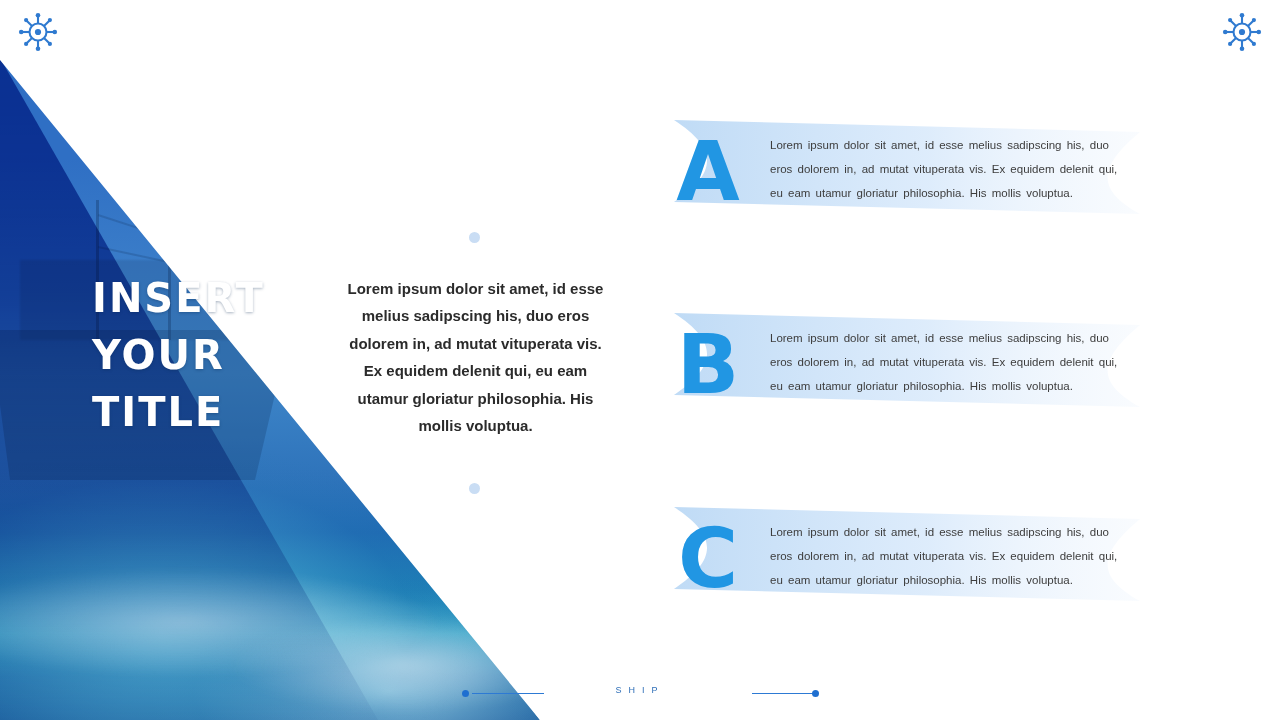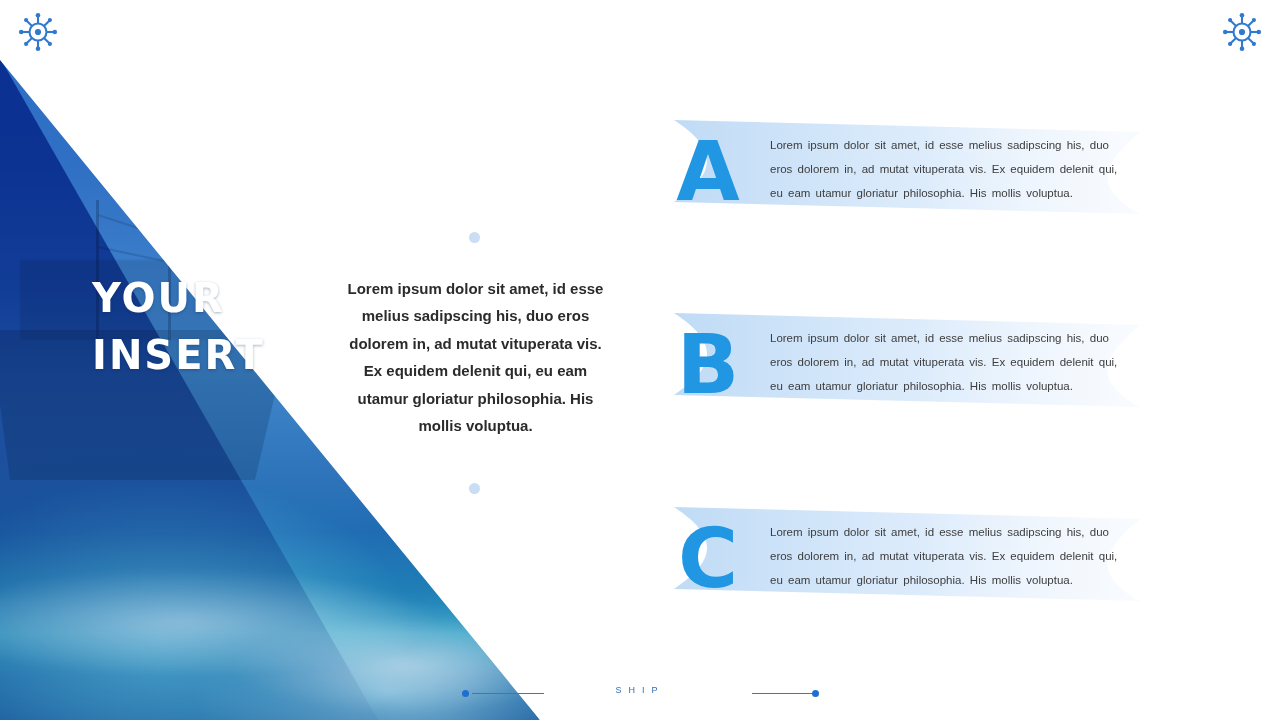--- a/index.html
+++ b/index.html
@@ -282,22 +282,23 @@
     <div class="rig" style="left:98px; top:246px; width:160px; transform:rotate(12deg);"></div>
     <div class="rig" style="left:170px; top:232px; width:90px; transform:rotate(-14deg);"></div>
     <div class="wave-foam"></div>
     <div class="wave-foam2"></div>
     <div class="blue-overlay"></div>
   </div>
 
   <div class="white-diag"></div>
 
   <div class="title-block">
+    <span class="tline">INSERT</span>
     <span class="tline">YOUR</span>
-    <span class="tline">INSERT</span>
+    <span class="tline">TITLE</span>
   </div>
 
 
   <div class="dot-sm top"></div>
   <div class="center-col">
     <p>Lorem ipsum dolor sit amet, id esse melius sadipscing his, duo eros dolorem in, ad mutat vituperata vis. Ex equidem delenit qui, eu eam utamur gloriatur philosophia. His mollis voluptua.</p>
   </div>
   <div class="dot-sm bottom"></div>
 
   <div class="item a">

